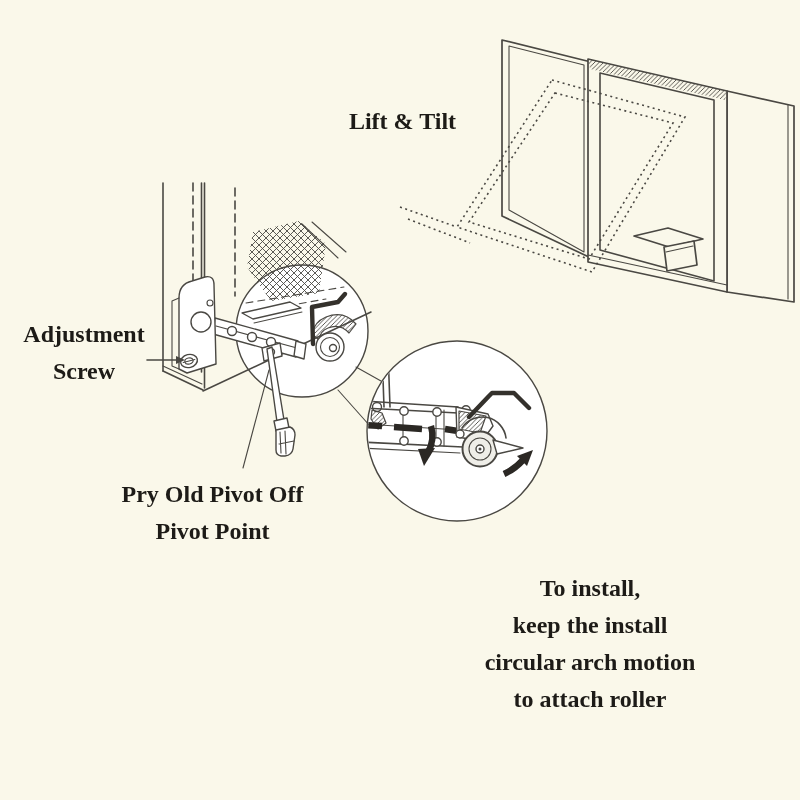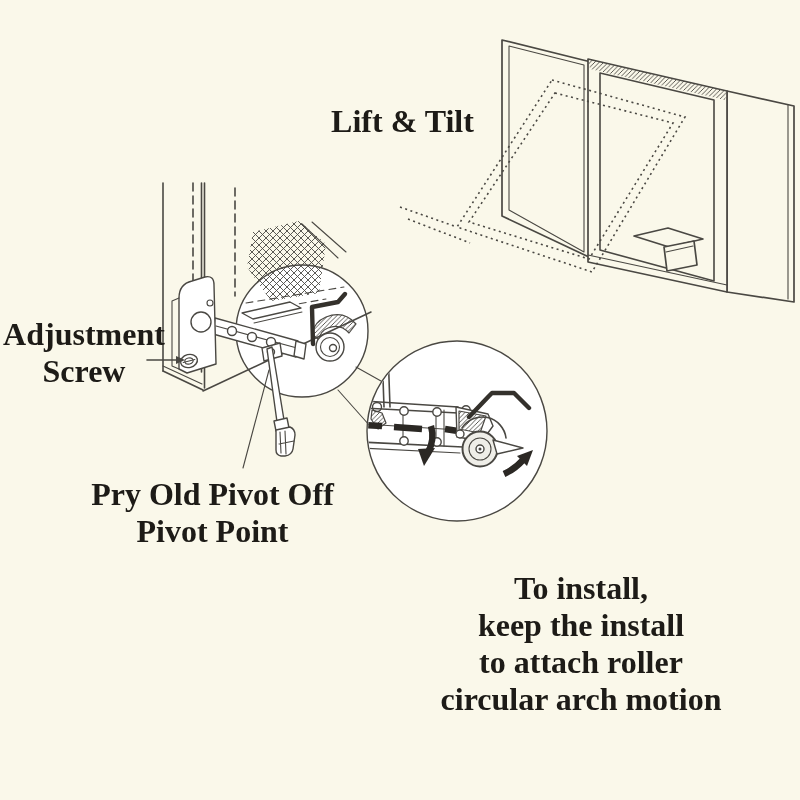--- a/index.html
+++ b/index.html
@@ -15,21 +15,21 @@
   .fillw{fill:#FFFFFF;stroke:#4A4843;stroke-width:1.4;stroke-linejoin:round;}
   .fillbg{fill:#FAF8EA;stroke:#4A4843;stroke-width:1.7;stroke-linejoin:round;}
   .dots{stroke:#4A4843;stroke-width:1.6;fill:none;stroke-dasharray:2 3.5;}
   .dash{stroke-dasharray:8 5;}
   .dash2{stroke-dasharray:7 5;}
   .hatchf{fill:url(#dh);stroke:#4A4843;stroke-width:1.2;stroke-linejoin:round;}
   .rod{stroke:#34312C;stroke-width:4.4;fill:none;stroke-linecap:round;stroke-linejoin:round;}
   .blkstroke{stroke:#2B2824;stroke-width:6.4;fill:none;stroke-linecap:butt;}
   .label{
     position:absolute;font-weight:700;color:#1D1B17;text-align:center;
-    font-size:32px;line-height:37px;white-space:nowrap;
+    font-size:24px;line-height:37px;white-space:nowrap;
   }
 </style>
 </head>
 <body>
 
 <div id="stage">
 <svg width="800" height="800" viewBox="0 0 800 800">
   <defs>
     <clipPath id="bc">
           <circle cx="457" cy="431" r="89"></circle>
@@ -205,19 +205,19 @@
 <div class="label" style="left:-2px;top:316px;width:172px;">
   <div>Adjustment</div>
   <div>Screw</div>
 </div>
 
 <div class="label" style="left:60px;top:476px;width:305px;">
   <div>Pry Old Pivot Off</div>
   <div>Pivot Point</div>
 </div>
 
-<div class="label" style="left:416px;top:570px;width:330px;">
+<div class="label" style="left:425px;top:570px;width:330px;">
   <div>To install,</div>
   <div>keep the install</div>
+  <div>circular arch motion</div>
   <div>to attach roller</div>
-  <div>circular arch motion</div>
 </div>
 </div>
 
 </body></html>

